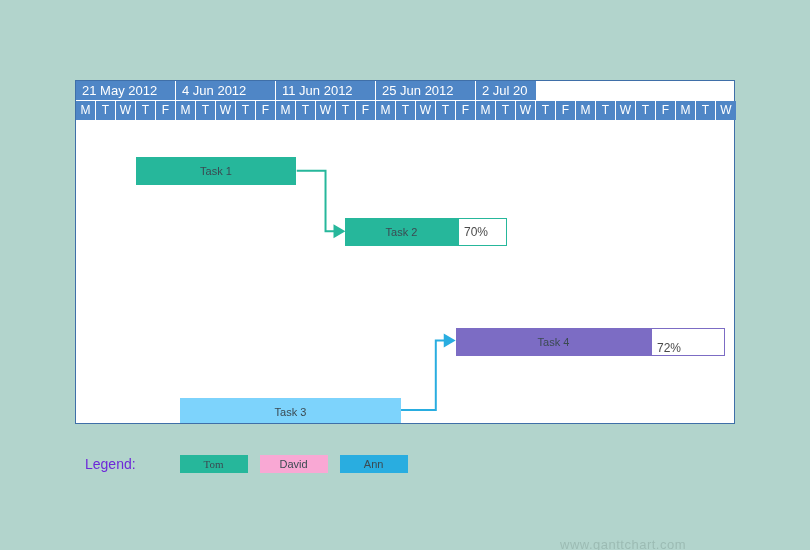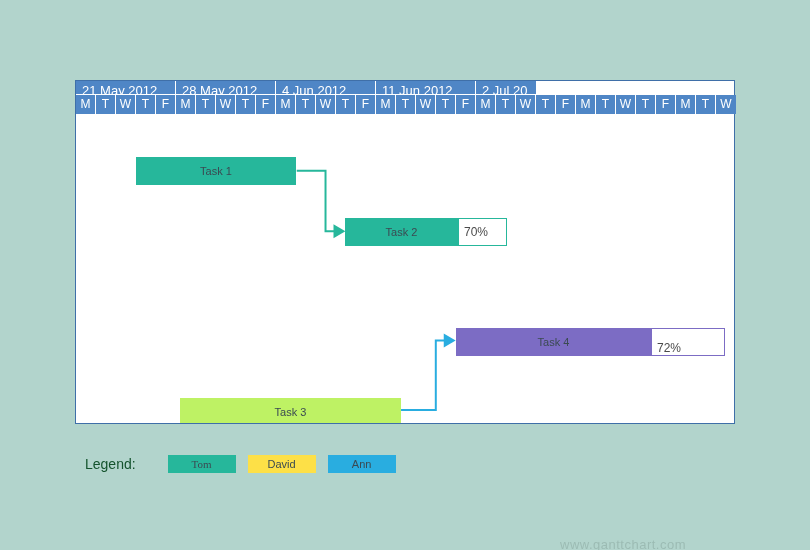--- a/index.html
+++ b/index.html
@@ -39,21 +39,21 @@
     top: 0;
     width: 100%;
   }
   .week-row, .day-row {
     display: flex;
     width: 100%;
     box-sizing: border-box;
   }
   .week-cell {
     flex: 0 0 auto;
-    height: 14px;
+    height: 20px;
     line-height: 20px;
     background: #4f86c6;
     color: #ffffff;
     font-size: 13px;
     padding-left: 6px;
     box-sizing: border-box;
     border-right: 1px solid #ffffff;
     border-bottom: 1px solid #ffffff;
     white-space: nowrap;
     overflow: hidden;
@@ -128,23 +128,23 @@
     position: absolute;
     left: 75px;
     top: 444px;
     width: 660px;
     height: 40px;
     display: flex;
     align-items: center;
   }
   .legend-title {
     font-size: 14px;
-    color: #14532d;
+    color: #6d28d9;
     margin-left: 10px;
-    margin-right: 32px;
+    margin-right: 44px;
   }
   .legend-swatch {
     width: 68px;
     height: 18px;
     margin-right: 12px;
     display: flex;
     align-items: center;
     justify-content: center;
     font-size: 11px;
     color: #3b4a52;
@@ -173,23 +173,23 @@
 </head>
 <body>
 
 <div id="app">
 
   <div id="gantt">
 
     <div class="timescale">
       <div class="week-row">
           <div class="week-cell" style="width: 100px;">21 May 2012</div>
-          <div class="week-cell" style="width: 100px;">28 May 2012</div>
           <div class="week-cell" style="width: 100px;">4 Jun 2012</div>
           <div class="week-cell" style="width: 100px;">11 Jun 2012</div>
+          <div class="week-cell" style="width: 100px;">25 Jun 2012</div>
           <div class="week-cell" style="width: 60px;">2 Jul 20</div>
         </div>
       <div class="day-row">
           <div class="day-cell" style="width: 20px;">M</div>
           <div class="day-cell" style="width: 20px;">T</div>
           <div class="day-cell" style="width: 20px;">W</div>
           <div class="day-cell" style="width: 20px;">T</div>
           <div class="day-cell" style="width: 20px;">F</div>
           <div class="day-cell" style="width: 20px;">M</div>
           <div class="day-cell" style="width: 20px;">T</div>
@@ -232,40 +232,40 @@
       <div id="bars">
           <div class="taskbar" style="left: 60px; top: 37px; width: 160px; background: rgb(38, 183, 155);">
             <span class="taskbar-label">Task 1</span>
           </div>
           <div class="taskbar" style="left: 269px; top: 98px; width: 113px; background: rgb(38, 183, 155);">
             <span class="taskbar-label">Task 2</span>
           </div>
           <div class="progress-box" style="left: 382px; top: 98px; width: 49px; border: 1px solid rgb(38, 183, 155);">
             <span class="pct">70%</span>
           </div>
-          <div class="taskbar" style="left: 104px; top: 278px; width: 221px; background: #bef264;">
+          <div class="taskbar" style="left: 104px; top: 278px; width: 221px; background: #7dd3fc;">
             <span class="taskbar-label">Task 3</span>
           </div>
           <div class="taskbar" style="left: 380px; top: 208px; width: 195px; background: rgb(124, 108, 196);">
             <span class="taskbar-label">Task 4</span>
           </div>
           <div class="progress-box" style="left: 575px; top: 208px; width: 74px; border: 1px solid rgb(124, 108, 196); align-items: flex-end;">
             <span class="pct">72%</span>
           </div>
         </div>
     </div>
   </div>
 
   <div id="legend">
     <span class="legend-title">Legend:</span>
     <div id="legend-items" style="display:flex;align-items:center;">
         <div class="legend-swatch" style="background: rgb(38, 183, 155); font-family: Liberation Serif, serif;">
           <span>Tom</span>
         </div>
-        <div class="legend-swatch" style="background: #fde047;">
+        <div class="legend-swatch" style="background: #f9a8d4;">
           <span>David</span>
         </div>
         <div class="legend-swatch" style="background: rgb(41, 173, 224);">
           <span>Ann</span>
         </div>
       </div>
   </div>
 
   <div id="watermark">
     <span class="wm-text">www.ganttchart.com</span>

